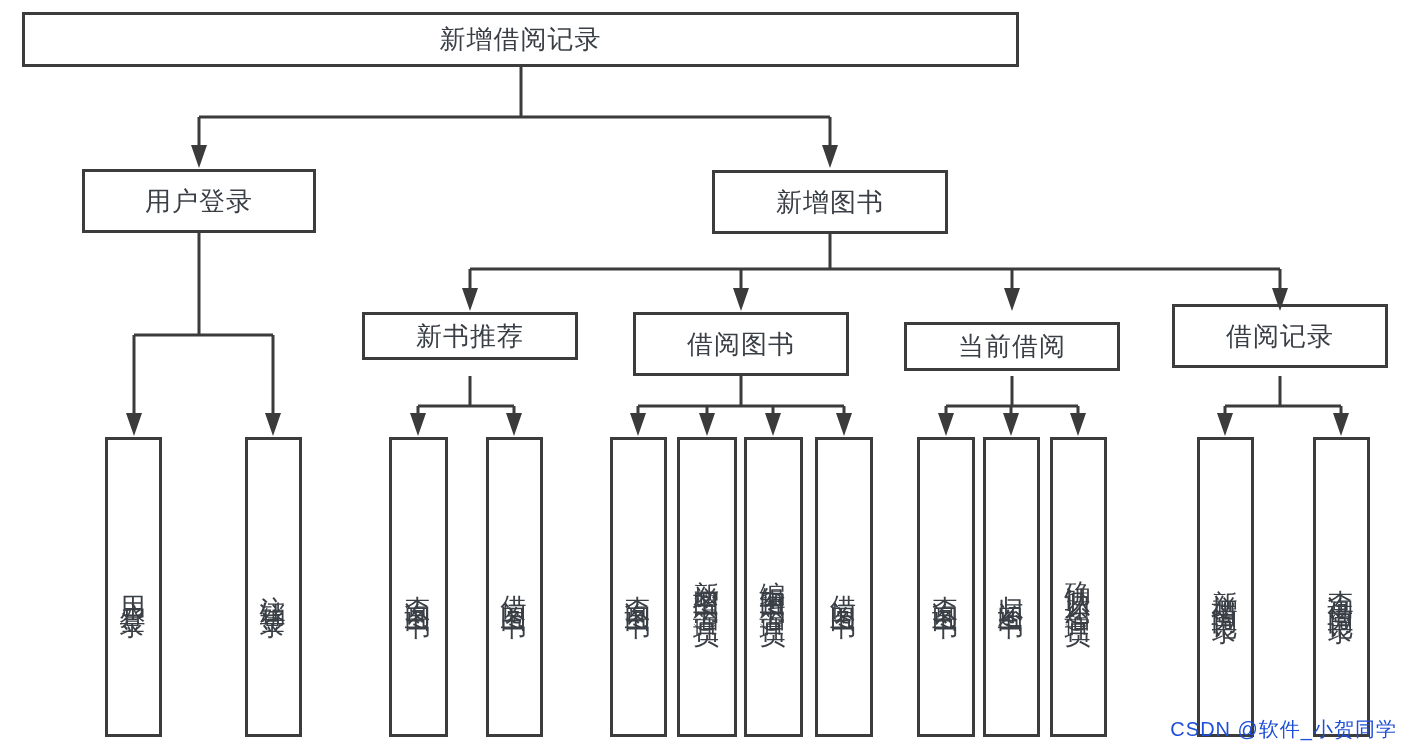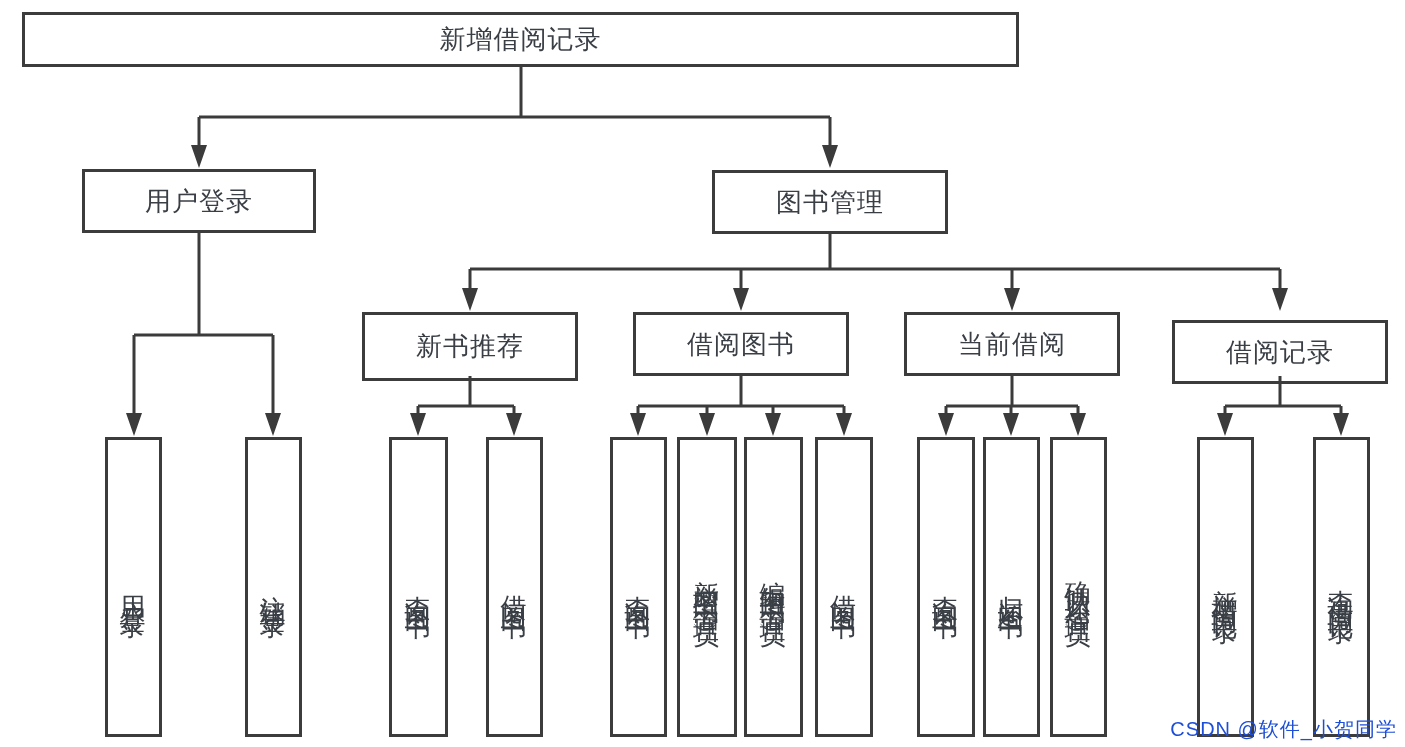--- a/index.html
+++ b/index.html
@@ -51,33 +51,33 @@
   </svg>
 
   <div class="box h" style="left:22px;top:12px;width:997px;height:55px">
     <span class="lbl">新增借阅记录</span>
   </div>
 
   <div class="box h" style="left:82px;top:169px;width:234px;height:64px">
     <span class="lbl">用户登录</span>
   </div>
   <div class="box h" style="left:712px;top:170px;width:236px;height:64px">
-    <span class="lbl">图书管理</span>
+    <span class="lbl">新增图书</span>
   </div>
 
-  <div class="box h" style="left:362px;top:312px;width:216px;height:69px">
+  <div class="box h" style="left:362px;top:312px;width:216px;height:48px">
     <span class="lbl">新书推荐</span>
   </div>
   <div class="box h" style="left:633px;top:312px;width:216px;height:64px">
     <span class="lbl">借阅图书</span>
   </div>
-  <div class="box h" style="left:904px;top:312px;width:216px;height:64px">
+  <div class="box h" style="left:904px;top:322px;width:216px;height:49px">
     <span class="lbl">当前借阅</span>
   </div>
-  <div class="box h" style="left:1172px;top:320px;width:216px;height:64px">
+  <div class="box h" style="left:1172px;top:304px;width:216px;height:64px">
     <span class="lbl">借阅记录</span>
   </div>
 
   <div class="box v" style="left:105px;top:437px;width:57px;height:300px">
     <span class="lbl">用户登录</span>
   </div>
   <div class="box v" style="left:245px;top:437px;width:57px;height:300px">
     <span class="lbl">注销登录</span>
   </div>
 

